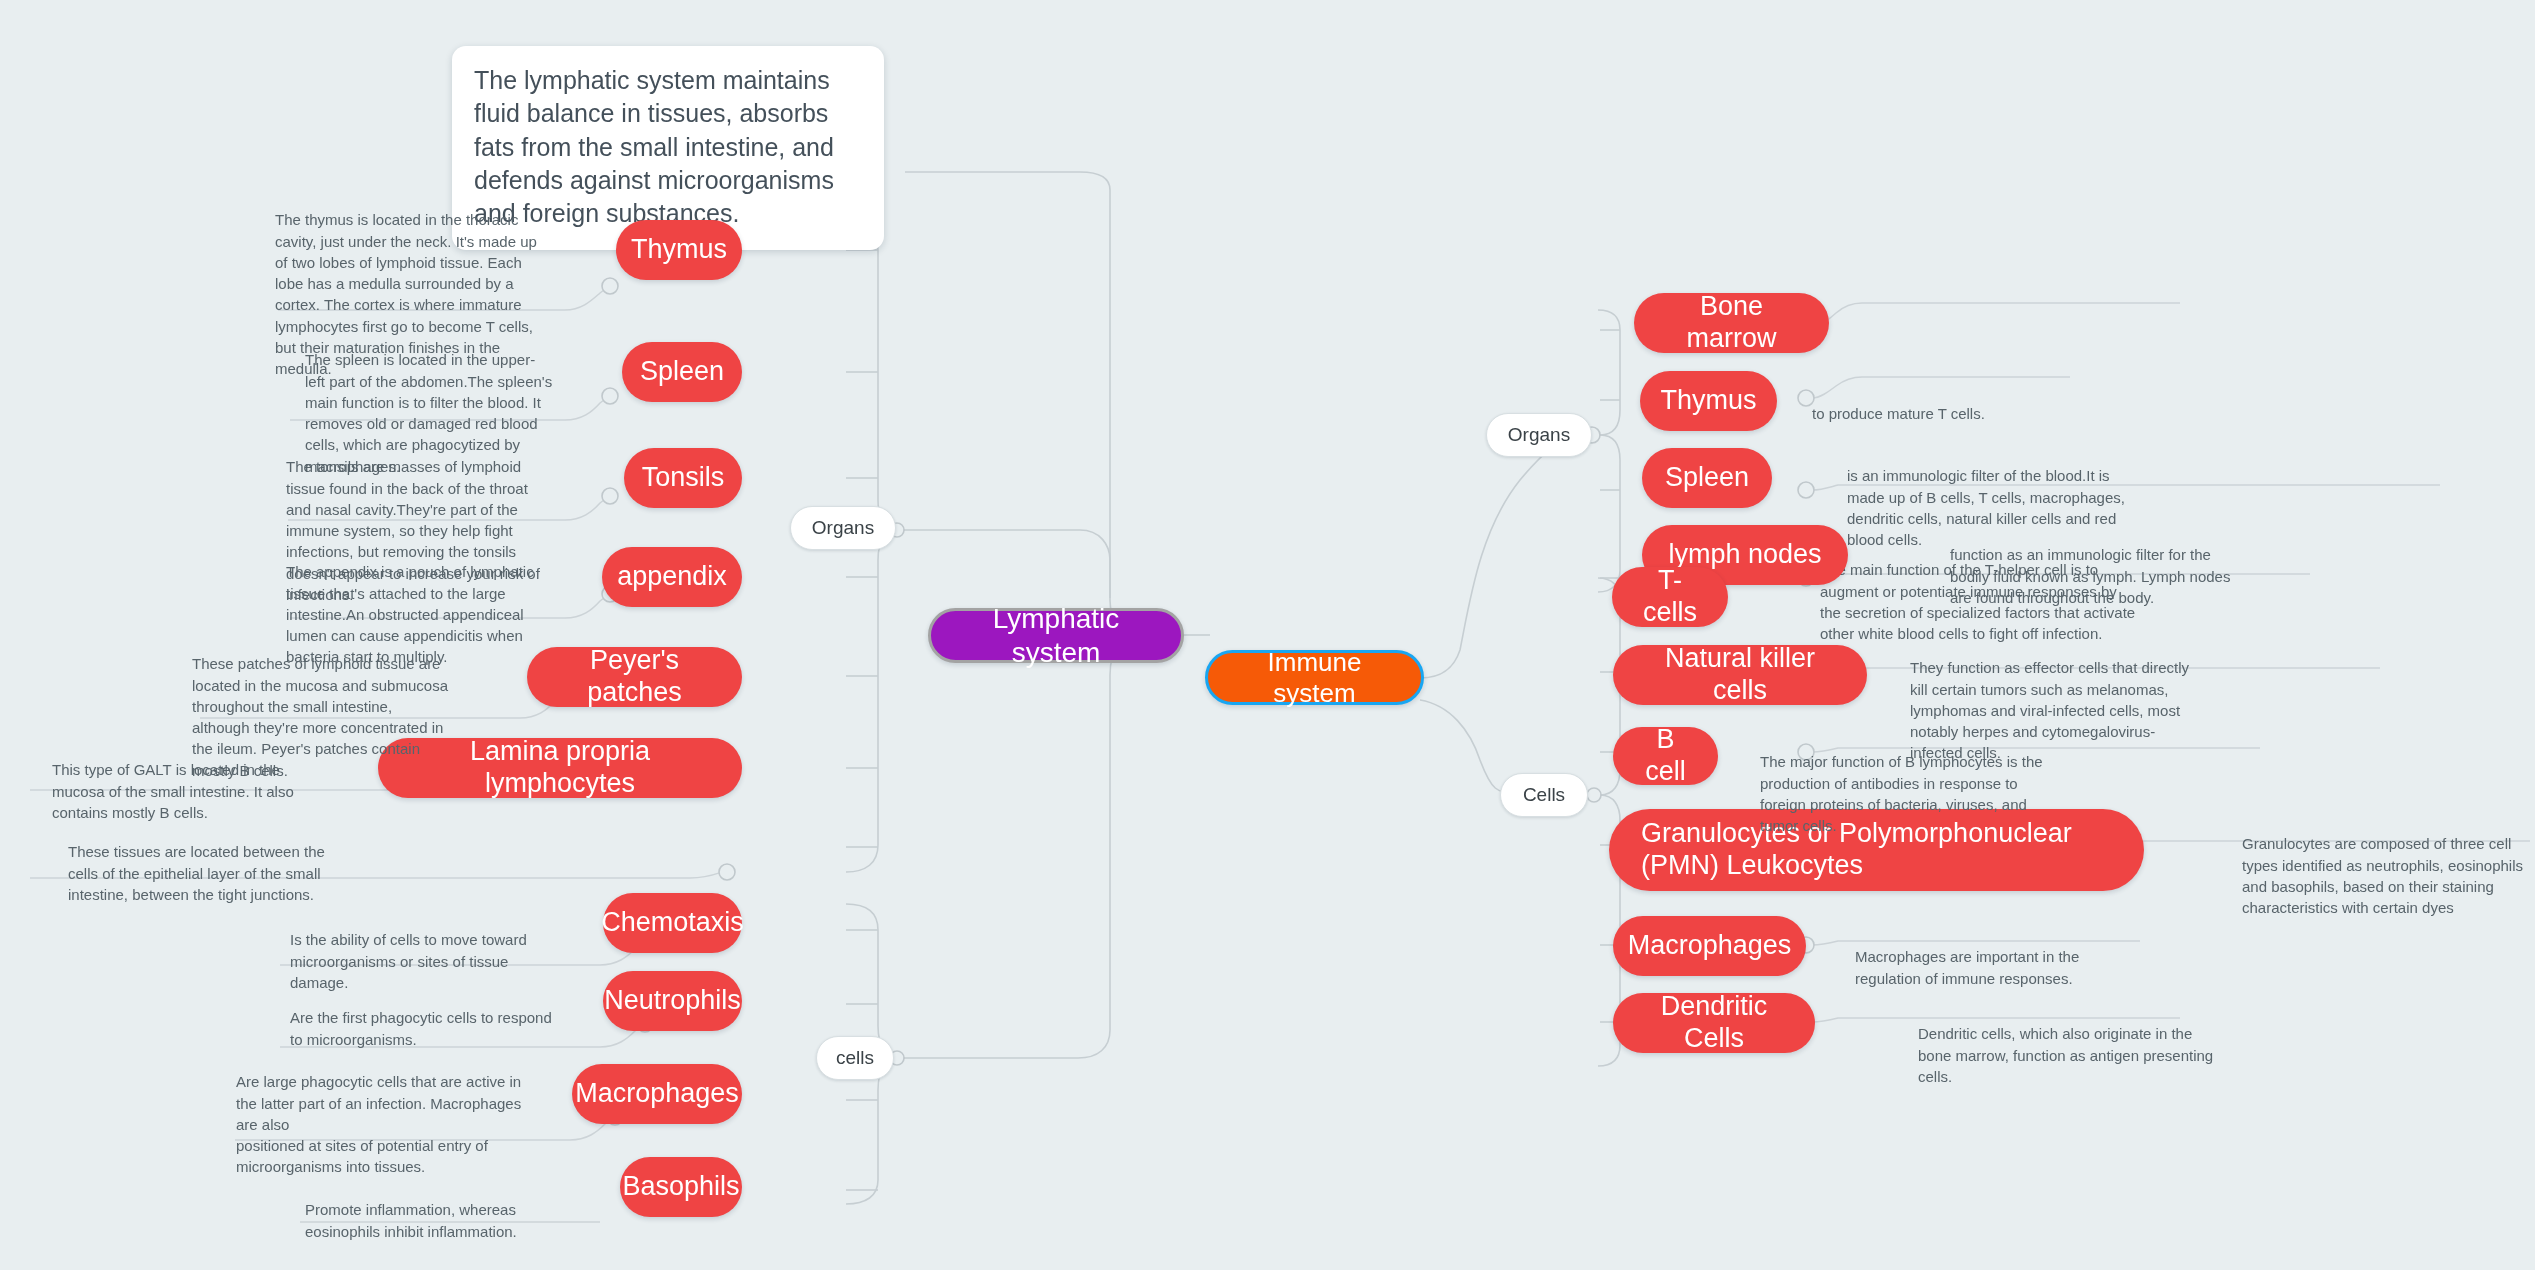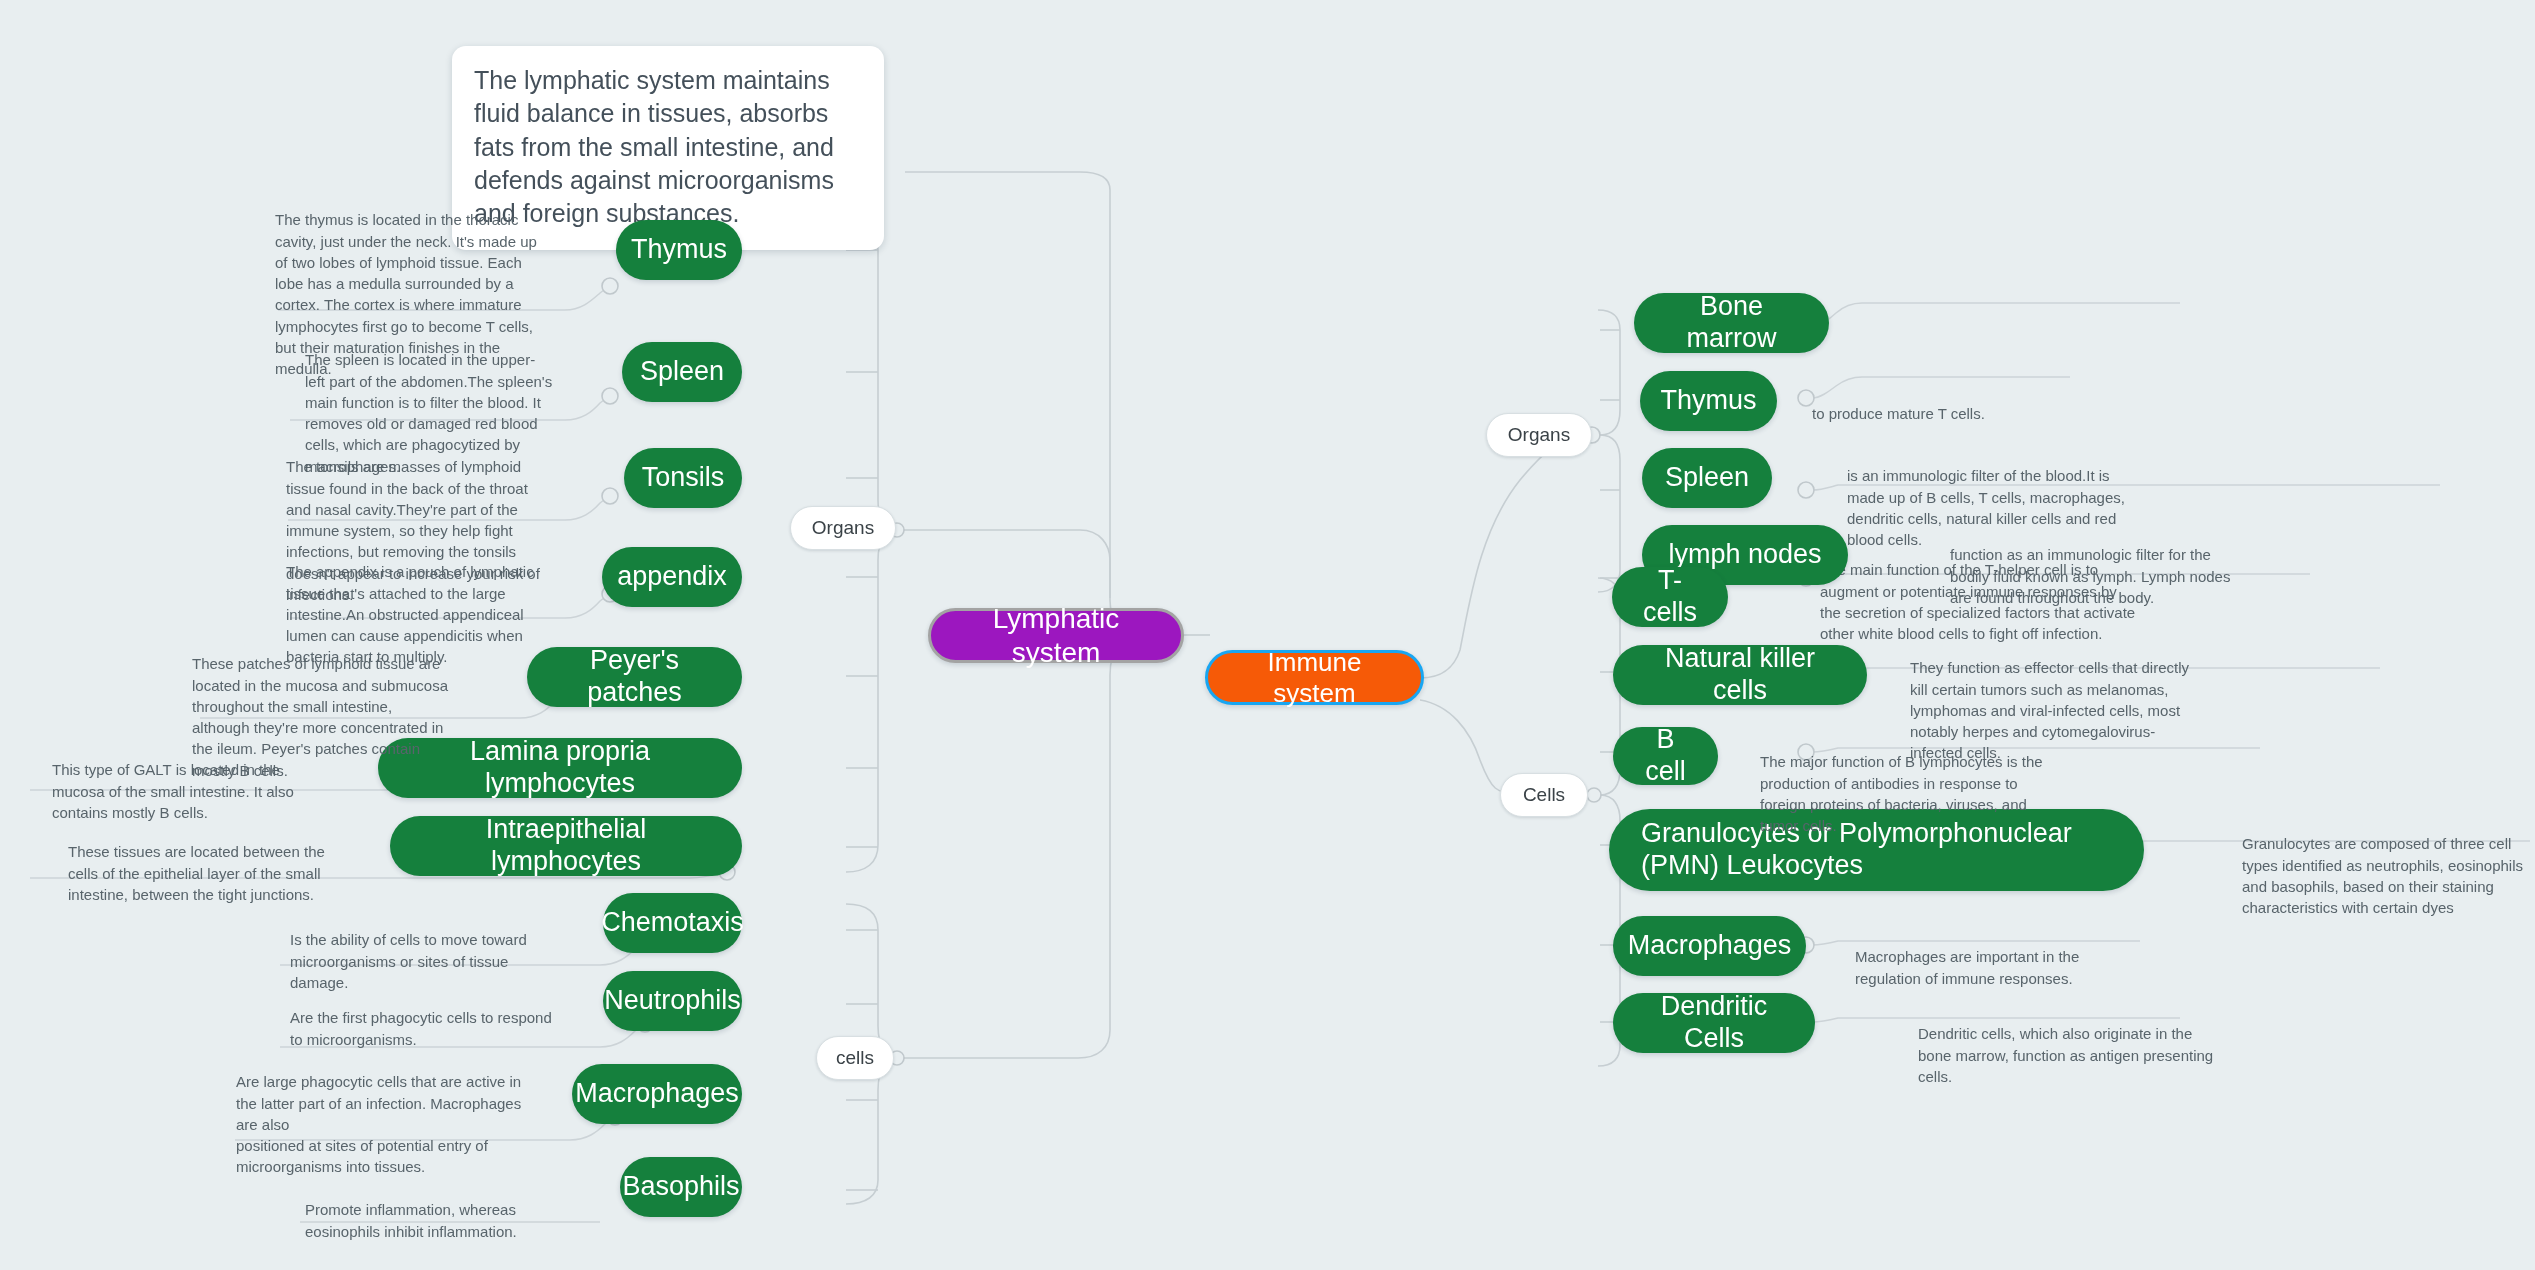--- a/index.html
+++ b/index.html
@@ -18,21 +18,21 @@
     position:absolute;
     box-sizing:border-box;
     display:flex;align-items:center;justify-content:center;
     text-align:center;
     color:#ffffff;
     border-radius:999px;
     box-shadow:0 2px 5px rgba(20,40,60,.16);
     line-height:1.18;
     padding:6px 22px;
   }
-  .node.blue{background:#15803d;}
+  .node.blue{background:#ef4444;}
   .node.purple{background:#9c17bf;border:3px solid #a3a3a3;}
   .node.orange{background:#f65a07;border:3px solid #18a6f2;}
   .node.white{
     background:#ffffff;color:#3a4247;border:1px solid #d8dfe2;
     font-size:19px;padding:7px 18px;box-shadow:0 1px 3px rgba(20,40,60,.14);
   }
   .node.rect{border-radius:16px;}
 
   
   .note{
@@ -200,23 +200,20 @@
   </div>
   <div class="node blue" style="left:602px;top:547px;width:140px;height:60px;font-size:27px;">
     <span>appendix</span>
   </div>
   <div class="node blue" style="left:527px;top:647px;width:215px;height:60px;font-size:27px;">
     <span>Peyer's patches</span>
   </div>
   <div class="node blue" style="left:378px;top:738px;width:364px;height:60px;font-size:27px;">
     <span>Lamina propria lymphocytes</span>
   </div>
-  <div class="node blue" style="left:390px;top:816px;width:352px;height:60px;font-size:27px;">
-    <span>Intraepithelial lymphocytes</span>
-  </div>
 
   <div class="node blue" style="left:603px;top:893px;width:139px;height:60px;font-size:27px;">
     <span>Chemotaxis</span>
   </div>
   <div class="node blue" style="left:603px;top:971px;width:139px;height:60px;font-size:27px;">
     <span>Neutrophils</span>
   </div>
   <div class="node blue" style="left:572px;top:1064px;width:170px;height:60px;font-size:27px;">
     <span>Macrophages</span>
   </div>

